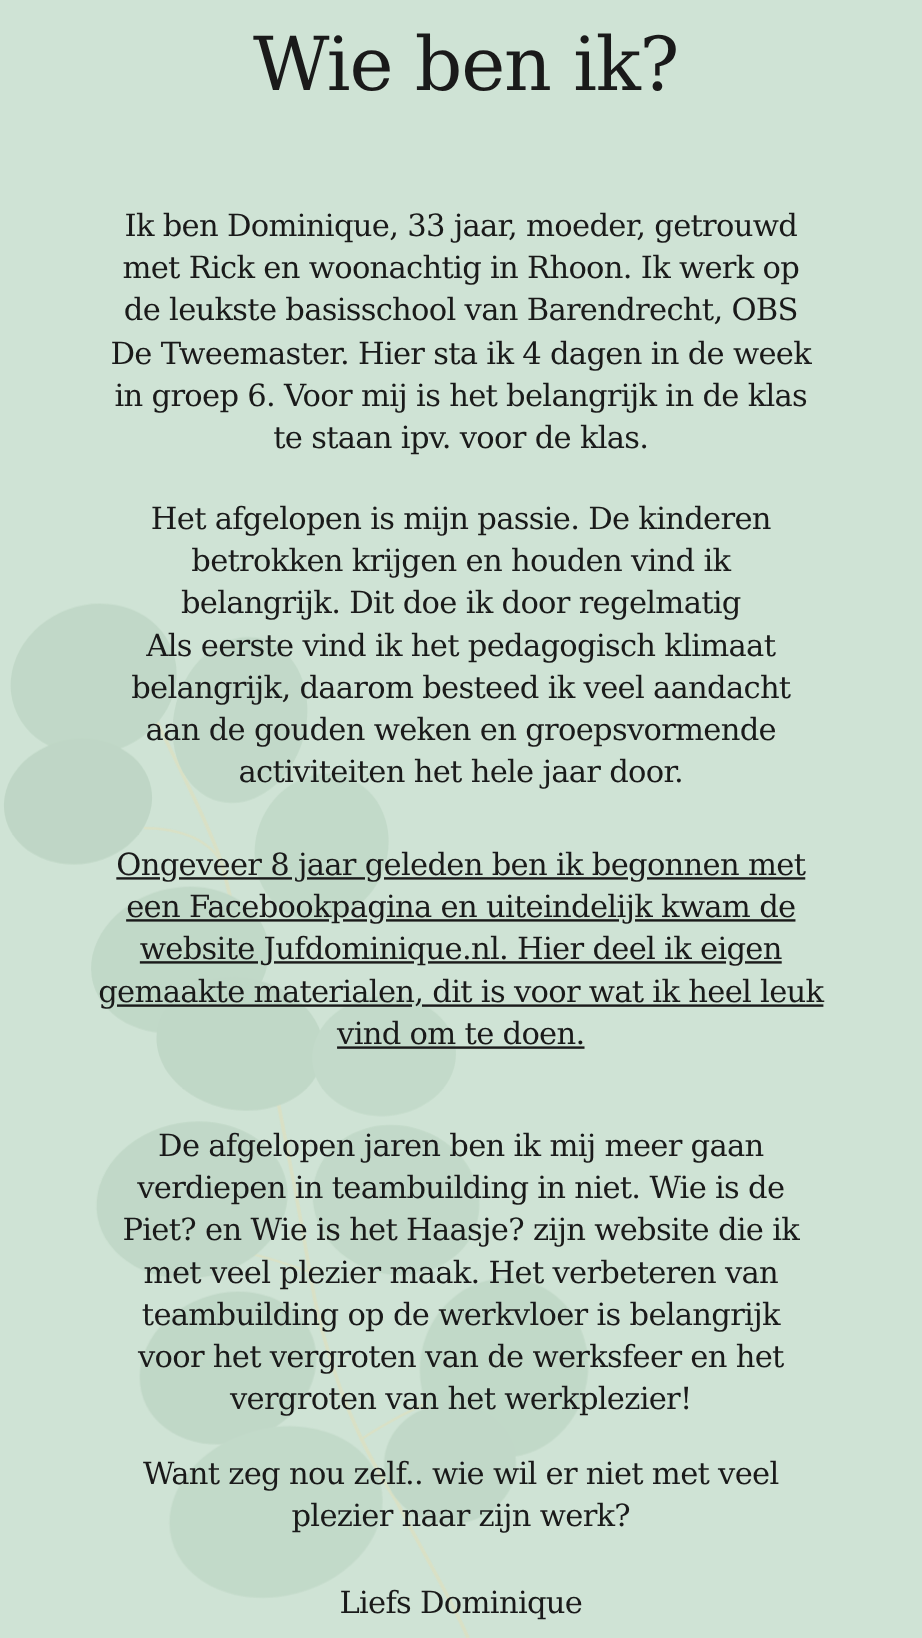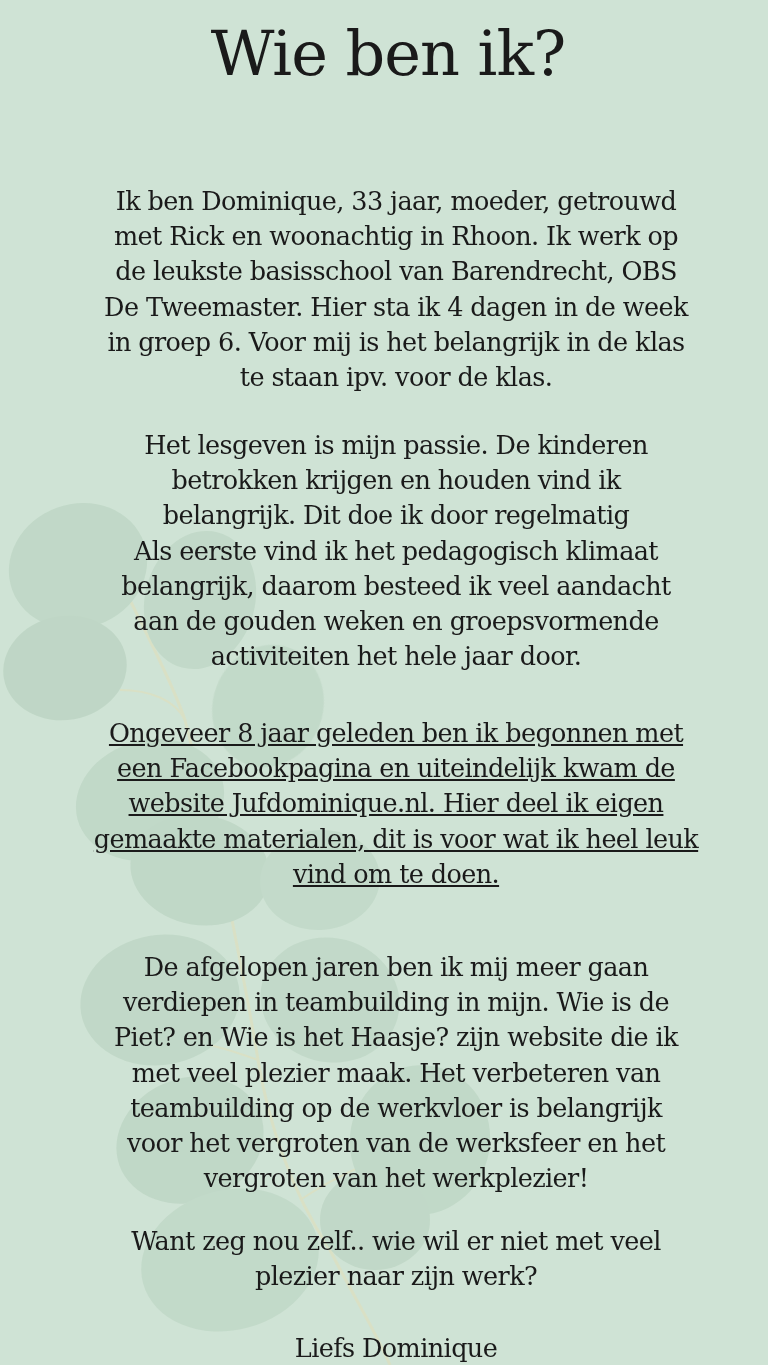--- a/index.html
+++ b/index.html
@@ -38,21 +38,21 @@
       font-size: 62px;
       font-weight: normal;
       letter-spacing: -1px;
       margin: 4px;
       line-height: 80px;
     }
     .para {
       position: absolute;
       left: 40px;
       width: 688px;
-      margin: 12px;
+      margin: 0;
       font-size: 25.5px;
       line-height: 35.2px;
       letter-spacing: -0.6px;
       text-align: center;
     }
     .para .line {
       display: block;
       white-space: nowrap;
     }
     #p1 { top: 172px; }
@@ -96,40 +96,40 @@
   <p class="para" id="p1">
     <span class="line">Ik ben Dominique, 33 jaar, moeder, getrouwd</span>
     <span class="line">met Rick en woonachtig in Rhoon. Ik werk op</span>
     <span class="line">de leukste basisschool van Barendrecht, OBS</span>
     <span class="line">De Tweemaster. Hier sta ik 4 dagen in de week</span>
     <span class="line">in groep 6. Voor mij is het belangrijk in de klas</span>
     <span class="line">te staan ipv. voor de klas.</span>
   </p>
 
   <p class="para" id="p2">
-    <span class="line">Het lesgeven is mijn passie. De kinderen</span>
+    <span class="line">Het afgelopen is mijn passie. De kinderen</span>
     <span class="line">betrokken krijgen en houden vind ik</span>
     <span class="line">belangrijk. Dit doe ik door regelmatig</span>
     <span class="line">Als eerste vind ik het pedagogisch klimaat</span>
     <span class="line">belangrijk, daarom besteed ik veel aandacht</span>
     <span class="line">aan de gouden weken en groepsvormende</span>
     <span class="line">activiteiten het hele jaar door.</span>
   </p>
 
   <p class="para" id="p3">
     <span class="line">Ongeveer 8 jaar geleden ben ik begonnen met</span>
     <span class="line">een Facebookpagina en uiteindelijk kwam de</span>
     <span class="line">website Jufdominique.nl. Hier deel ik eigen</span>
     <span class="line">gemaakte materialen, dit is voor wat ik heel leuk</span>
     <span class="line">vind om te doen.</span>
   </p>
 
   <p class="para" id="p4">
     <span class="line">De afgelopen jaren ben ik mij meer gaan</span>
-    <span class="line">verdiepen in teambuilding in mijn. Wie is de</span>
+    <span class="line">verdiepen in teambuilding in niet. Wie is de</span>
     <span class="line">Piet? en Wie is het Haasje? zijn website die ik</span>
     <span class="line">met veel plezier maak. Het verbeteren van</span>
     <span class="line">teambuilding op de werkvloer is belangrijk</span>
     <span class="line">voor het vergroten van de werksfeer en het</span>
     <span class="line">vergroten van het werkplezier!</span>
   </p>
 
   <p class="para" id="p5">
     <span class="line">Want zeg nou zelf.. wie wil er niet met veel</span>
     <span class="line">plezier naar zijn werk?</span>

